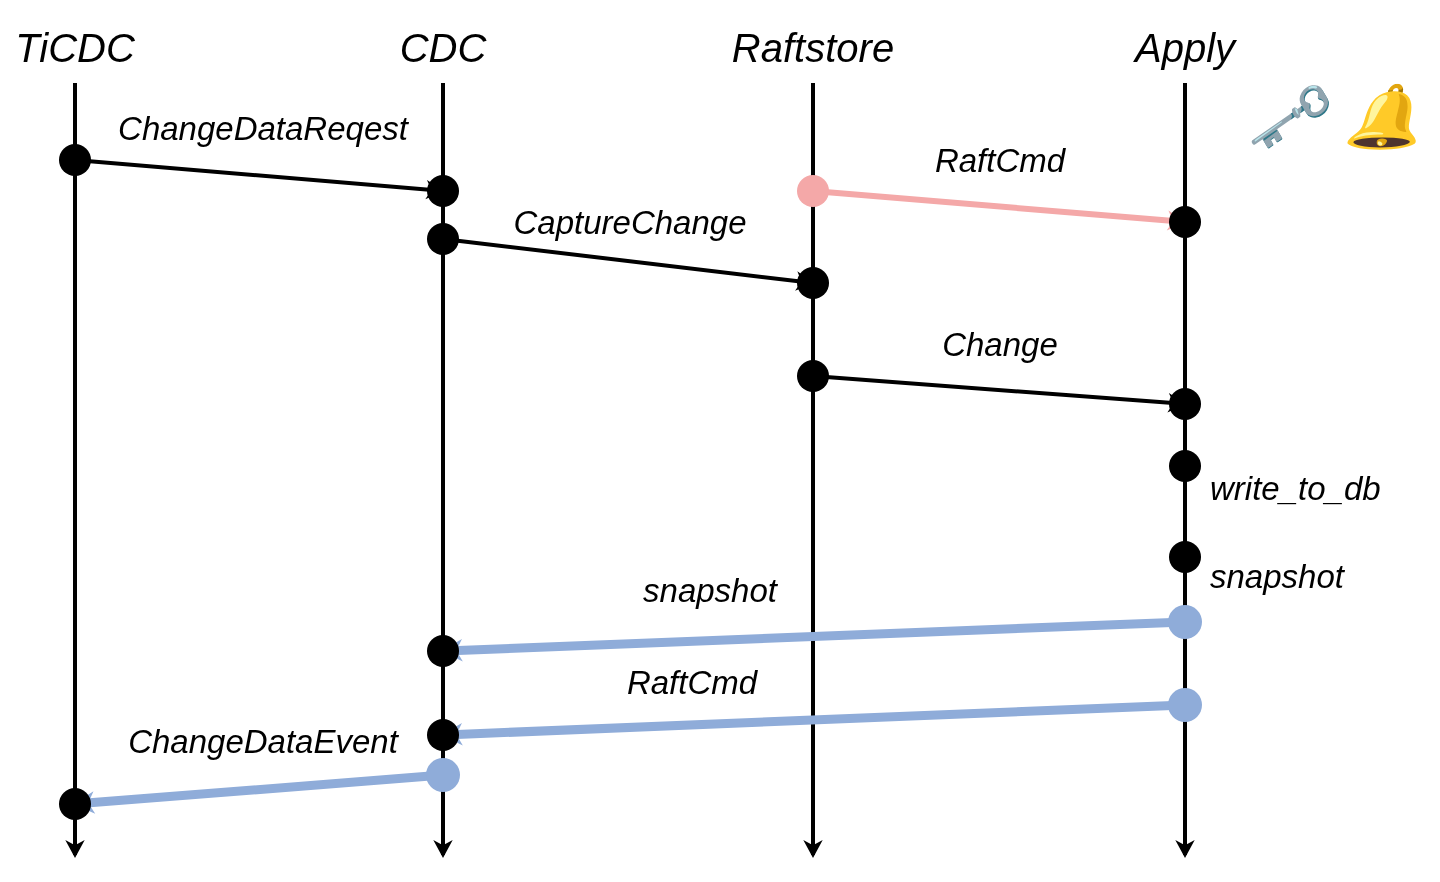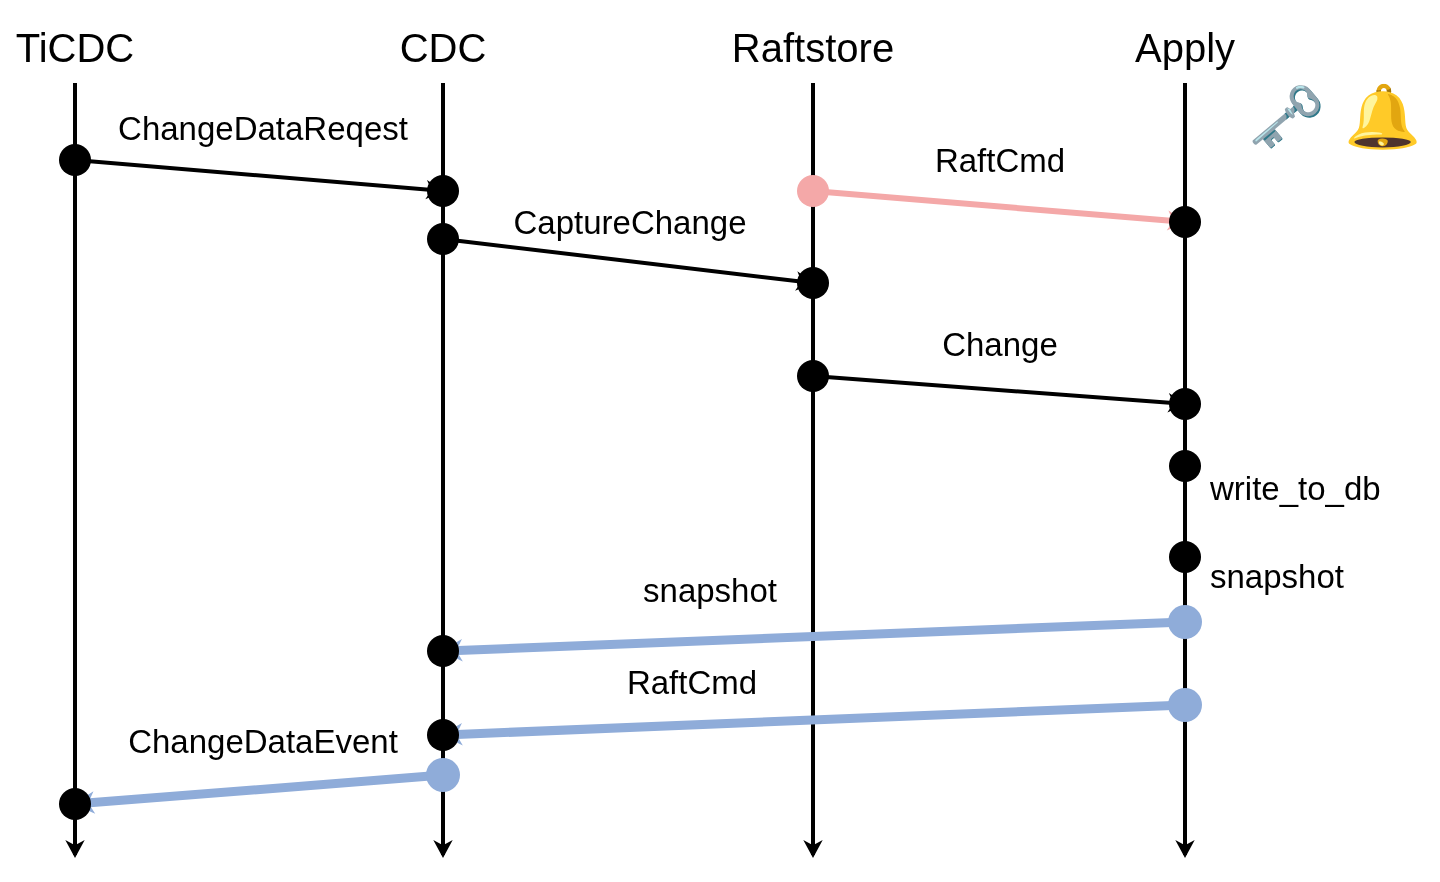--- a/index.html
+++ b/index.html
@@ -9,20 +9,21 @@
   }
   body {
     font-family: "Liberation Sans", sans-serif;
   }
   #stage {
     position: relative;
     width: 1440px;
     height: 882px;
     background: #ffffff;
     overflow: hidden;
+    font-style: italic;
   }
   #diagram-svg {
     position: absolute;
     left: 0;
     top: 0;
     width: 1440px;
     height: 882px;
   }
   .participant-label {
     font-family: "Liberation Sans", sans-serif;

